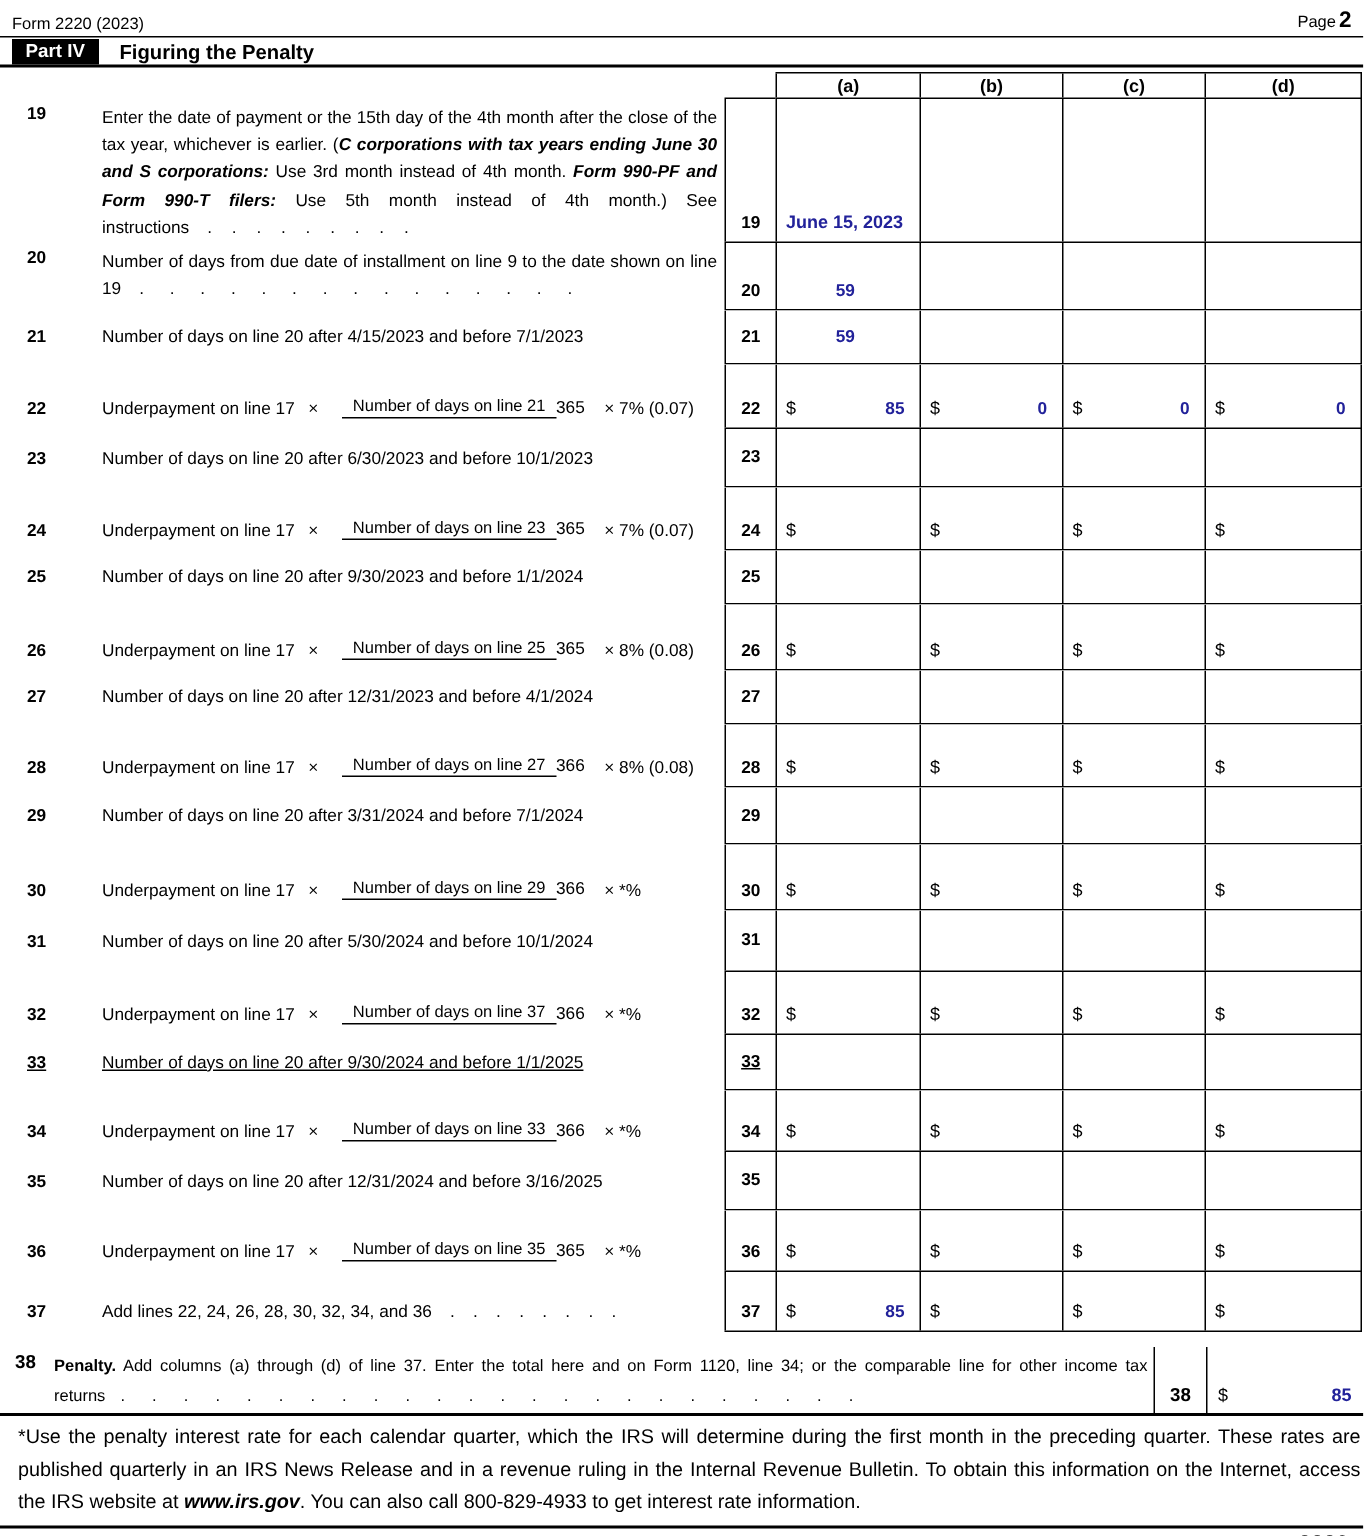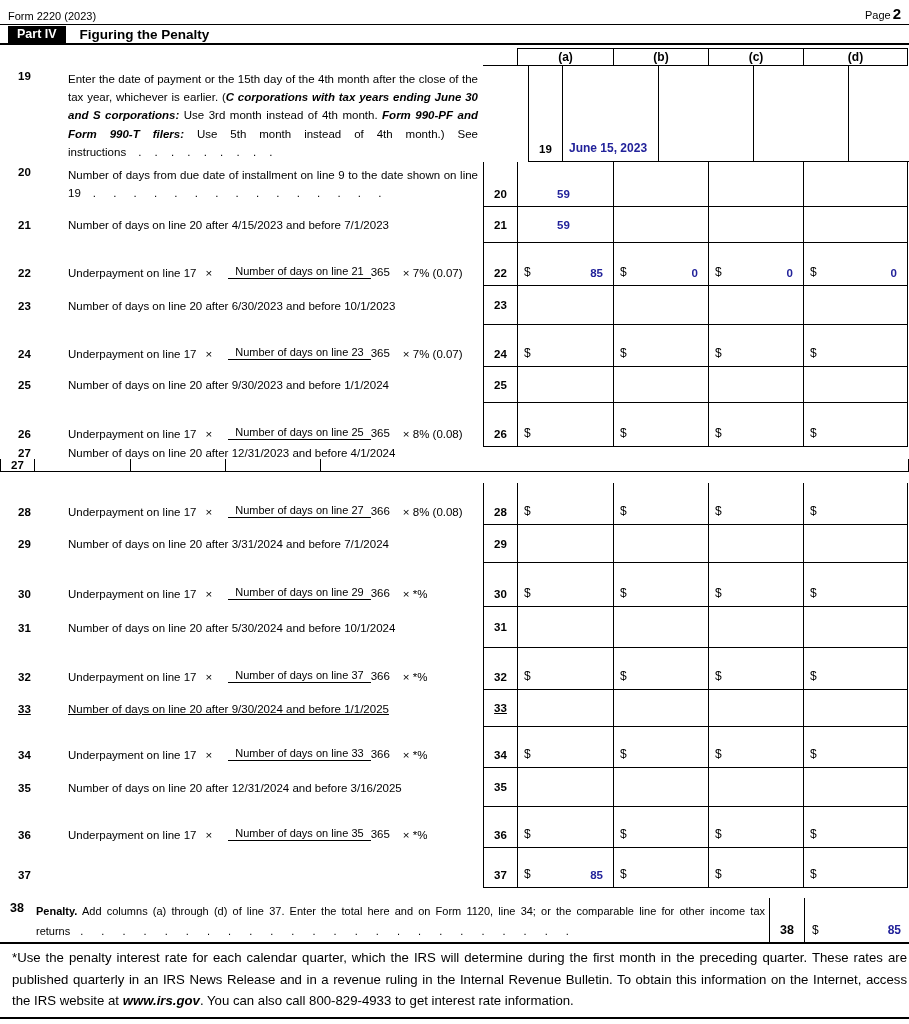--- a/index.html
+++ b/index.html
@@ -92,21 +92,21 @@
       <div class="lpane"></div>
       <div class="numslot"></div>
       <div class="hdrcells">
         <div class="hcell col-a">(a)</div>
         <div class="hcell col-b">(b)</div>
         <div class="hcell col-c">(c)</div>
         <div class="hcell col-d">(d)</div>
       </div>
     </div>
     <div>
-        <div class="trow multi" style="height: 96px; gap: 45px;">
+        <div class="trow multi" style="height: 96px;">
           <div class="lpane multi">
             <span class="lnum">19</span>
             <div class="ltext">
               <p class="just"><span>Enter the date of payment or the 15th day of the 4th month after the close of the tax year, whichever is earlier. (</span><span class="bi">C corporations with tax years ending June 30 and S corporations:</span><span> Use 3rd month instead of 4th month. </span><span class="bi">Form 990-PF and Form 990-T filers:</span><span> Use 5th month instead of 4th month.) See instructions</span><span class="dots" style="word-spacing: 10px;">. . . . . . . . .</span></p>
             </div>
           </div>
           <div class="cells">
             <div class="ncell">
               <span>19</span>
             </div>
@@ -316,21 +316,21 @@
             <div class="vcell col-c">
               <span class="cur">$</span>
               <span class="val"></span>
             </div>
             <div class="vcell col-d">
               <span class="cur">$</span>
               <span class="val"></span>
             </div>
           </div>
         </div>
-        <div class="trow days" style="height: 36px; flex-direction: column;">
+        <div class="trow days" style="height: 36px;">
           <div class="lpane days">
             <span class="lnum">27</span>
             <div class="ltext"><span>Number of days on line 20 after 12/31/2023 and before 4/1/2024</span></div>
           </div>
           <div class="cells">
             <div class="ncell">
               <span>27</span>
             </div>
             <div class="vcell col-a vcenter">
               <span class="val"></span>
@@ -609,20 +609,24 @@
             </div>
             <div class="vcell col-d">
               <span class="cur">$</span>
               <span class="val"></span>
             </div>
           </div>
         </div>
         <div class="trow sum" style="height: 40px;">
           <div class="lpane sum">
             <span class="lnum">37</span>
+            <div class="ltext uflex">
+              <span>Add lines 22, 24, 26, 28, 30, 32, 34, and 36</span>
+              <span class="dots" style="word-spacing: 9px;">. . . . . . . .</span>
+            </div>
           </div>
           <div class="cells">
             <div class="ncell">
               <span>37</span>
             </div>
             <div class="vcell col-a">
               <span class="cur">$</span>
               <span class="val">85</span>
             </div>
             <div class="vcell col-b">

